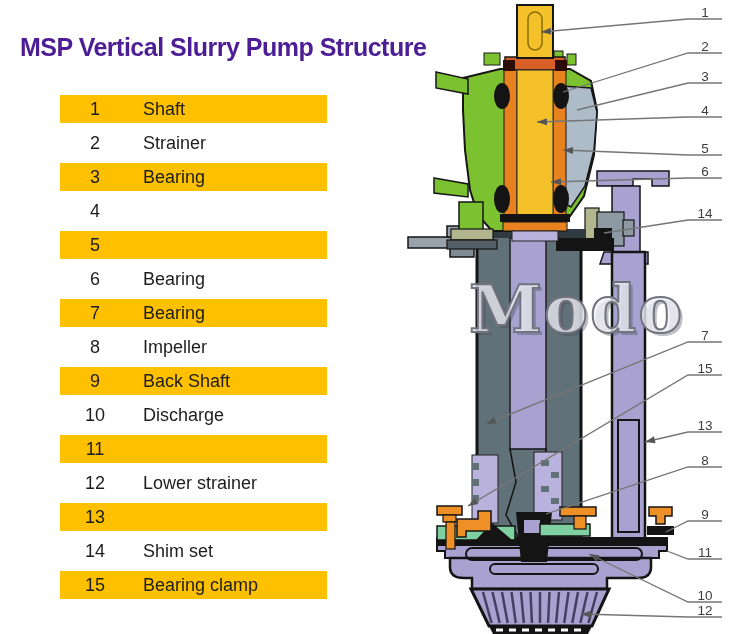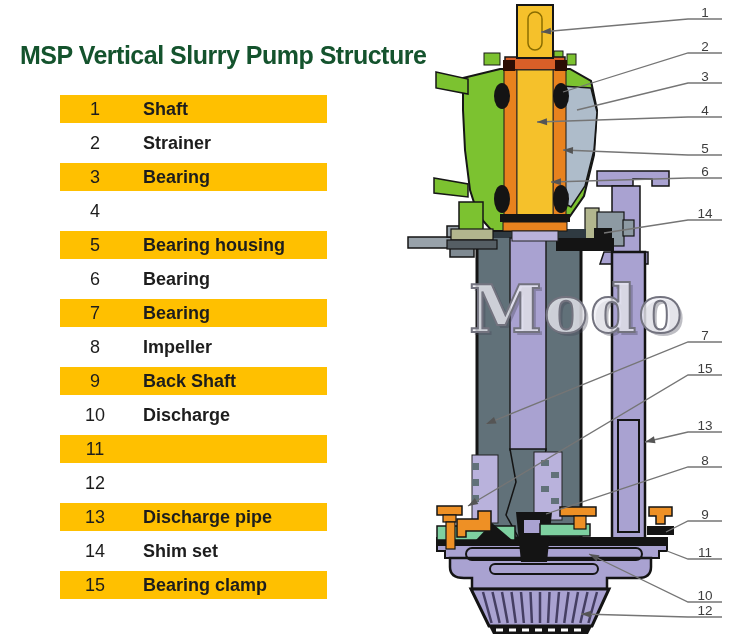--- a/index.html
+++ b/index.html
@@ -1,25 +1,25 @@
 <!DOCTYPE html>
 <html><head>
 <meta charset="utf-8">
 <style>
   html,body{margin:0;padding:0;background:#fff;}
   #stage{position:relative;width:750px;height:634px;background:#fff;overflow:hidden;
          font-family:"Liberation Sans",sans-serif;}
   .title{position:absolute;left:20px;top:33px;font-size:25px;font-weight:bold;
-         color:#14532d;letter-spacing:-0.5px;white-space:nowrap;margin-top:8px;}
+         color:#4c1d95;letter-spacing:-0.5px;white-space:nowrap;}
   .parts-list{position:absolute;left:60px;top:95px;width:267px;display:flex;
               flex-direction:column;gap:6px;}
   .row{height:28px;display:flex;align-items:center;font-size:18px;color:#1d1d1d;}
   .row.hl{background:#FFC000;}
   .row .num{width:70px;text-align:center;flex:0 0 70px;}
-  .row .name{margin-left:13px;font-weight:bold;}
+  .row .name{margin-left:13px;}
   svg{position:absolute;left:0;top:0;}
   .callout-num{font-size:13.5px;fill:#3d3d3d;font-family:"Liberation Sans",sans-serif;}
   .wm{font-family:"DejaVu Serif",serif;font-weight:bold;font-size:66px;letter-spacing:2px;}
 </style>
 </head>
 <body>
 
 <div id="stage">
   <div class="title">MSP Vertical Slurry Pump Structure</div>
 
@@ -34,21 +34,20 @@
       </div>
       <div class="row hl">
         <span class="num">3</span>
         <span class="name">Bearing</span>
       </div>
       <div class="row">
         <span class="num">4</span>
       </div>
       <div class="row hl">
         <span class="num">5</span>
-        <span class="name">Bearing housing</span>
       </div>
       <div class="row">
         <span class="num">6</span>
         <span class="name">Bearing</span>
       </div>
       <div class="row hl">
         <span class="num">7</span>
         <span class="name">Bearing</span>
       </div>
       <div class="row">
@@ -61,24 +60,24 @@
       </div>
       <div class="row">
         <span class="num">10</span>
         <span class="name">Discharge</span>
       </div>
       <div class="row hl">
         <span class="num">11</span>
       </div>
       <div class="row">
         <span class="num">12</span>
+        <span class="name">Lower strainer</span>
       </div>
       <div class="row hl">
         <span class="num">13</span>
-        <span class="name">Discharge pipe</span>
       </div>
       <div class="row">
         <span class="num">14</span>
         <span class="name">Shim set</span>
       </div>
       <div class="row hl">
         <span class="num">15</span>
         <span class="name">Bearing clamp</span>
       </div>
     </div>

